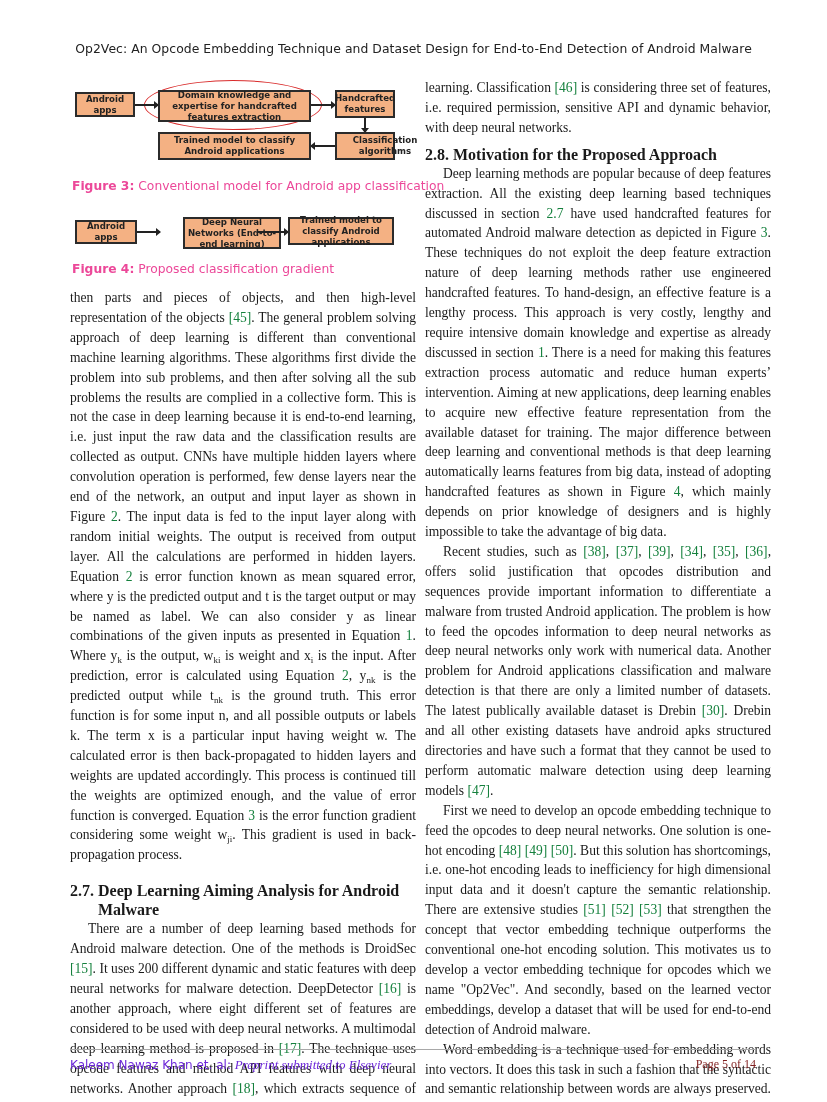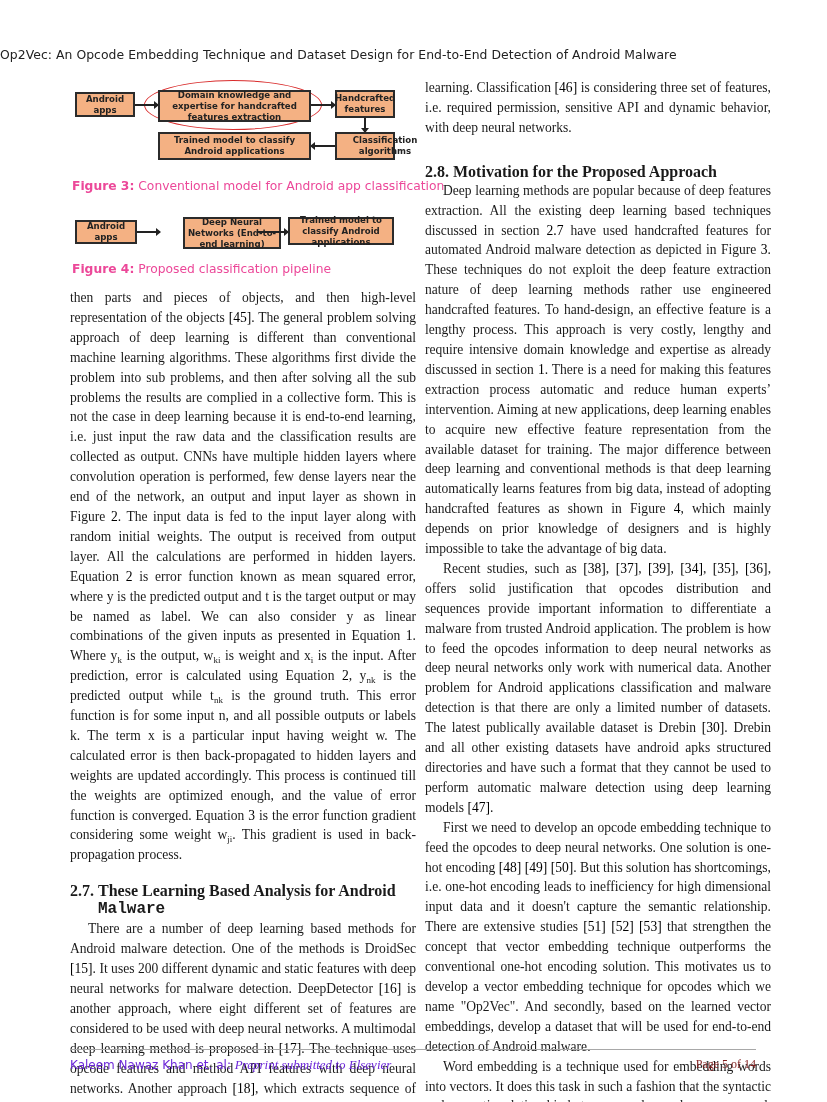--- a/index.html
+++ b/index.html
@@ -1,29 +1,29 @@
 <!DOCTYPE html>
 <html><head>
 <meta charset="utf-8">
 <style>
   html, body { margin: 0; padding: 0; background: #ffffff; }
   body { width: 827px; height: 1102px; position: relative; overflow: hidden; color: #1a1a1a; }
   .running-head {
-    position: absolute; top: 47px; left: 0; width: 827px; 
+    position: absolute; top: 41px; left: 0; width: 827px; text-align: center;
     font-family: "DejaVu Sans", sans-serif; font-size: 12.4px; color: #222; letter-spacing: 0.05px;
   }
   .col { position: absolute; top: 0; width: 346px; font-family: "Liberation Serif", serif; font-size: 13.55px; line-height: 19.9px; text-align: justify; }
   .col-left { left: 70px; }
   .col-right { left: 425px; top: 78px; }
   .para { margin: 0; text-indent: 0; hyphens: auto; }
   .para.indent { text-indent: 18px; }
   .sec-title { font-family: "Liberation Serif", serif; font-weight: bold; font-size: 16px; line-height: 19px; margin: 0; }
   .sec-title .num { display: inline-block; width: 28px; }
-  .sec-title .cont { padding-left: 28px; display: block; font-family: Liberation Mono, monospace; }
-  .ref { color: #000000; }
+  .sec-title .cont { padding-left: 28px; display: block; }
+  .ref { color: #15803d; }
   sub { font-size: 9px; line-height: 0; vertical-align: -3px; }
 
   
   .fig { position: absolute; }
   .box {
     position: absolute; background: #f4b183; border: 2px solid #2b2b2b; box-sizing: border-box;
     font-family: "DejaVu Sans", sans-serif; font-weight: bold; font-size: 8.6px; line-height: 11px;
     color: #222; display: flex; align-items: center; justify-content: center; text-align: center;
   }
   .arrow-h { position: absolute; height: 2px; background: #222; }
@@ -63,39 +63,39 @@
 </div>
 
 <div class="fig" style="left:0;top:0;width:414px;height:280px;">
   <div class="box" style="left:75px;top:220px;width:62px;height:24px;">Android apps</div>
   <div class="arrow-h" style="left:137px;top:231px;width:23px;"></div>
   <div class="box" style="left:160px;top:217px;width:98px;height:32px;margin-left:23px;">Deep Neural Networks (End-to-end learning)</div>
   <div class="arrow-h" style="left:258px;top:231px;width:30px;"></div>
   <div class="box" style="left:288px;top:217px;width:106px;height:28px;">Trained model to classify Android applications</div>
   <div class="caption" style="left:72px;top:262px;">
     <b>Figure 4:</b>
-    <span>Proposed classification pipeline</span>
+    <span>Proposed classification gradient</span>
   </div>
 </div>
 
 <div class="col col-left" style="top:288px;">
   <p class="para"><span>then parts and pieces of objects, and then high-level representation of the objects </span><a class="ref">[45]</a><span>. The general problem solving approach of deep learning is different than conventional machine learning algorithms. These algorithms first divide the problem into sub problems, and then after solving all the sub problems the results are complied in a collective form. This is not the case in deep learning because it is end-to-end learning, i.e. just input the raw data and the classification results are collected as output. CNNs have multiple hidden layers where convolution operation is performed, few dense layers near the end of the network, an output and input layer as shown in Figure </span><a class="ref">2</a><span>. The input data is fed to the input layer along with random initial weights. The output is received from output layer. All the calculations are performed in hidden layers. Equation </span><a class="ref">2</a><span> is error function known as mean squared error, where y is the predicted output and t is the target output or may be named as label. We can also consider y as linear combinations of the given inputs as presented in Equation </span><a class="ref">1</a><span>. Where y</span><sub>k</sub><span> is the output, w</span><sub>ki</sub><span> is weight and x</span><sub>i</sub><span> is the input. After prediction, error is calculated using Equation </span><a class="ref">2</a><span>, y</span><sub>nk</sub><span> is the predicted output while t</span><sub>nk</sub><span> is the ground truth. This error function is for some input n, and all possible outputs or labels k. The term x is a particular input having weight w. The calculated error is then back-propagated to hidden layers and weights are updated accordingly. This process is continued till the weights are optimized enough, and the value of error function is converged. Equation </span><a class="ref">3</a><span> is the error function gradient considering some weight w</span><sub>ji</sub><span>. This gradient is used in back-propagation process.</span></p>
 
   <h3 class="sec-title" style="margin-top:16px;">
-    <span class="num">2.7.</span><span>These Learning Based Analysis for Android</span>
+    <span class="num">2.7.</span><span>Deep Learning Aiming Analysis for Android</span>
     <span class="cont">Malware</span>
   </h3>
 
   <p class="para indent"><span>There are a number of deep learning based methods for Android malware detection. One of the methods is DroidSec </span><a class="ref">[15]</a><span>. It uses 200 different dynamic and static features with deep neural networks for malware detection. DeepDetector </span><a class="ref">[16]</a><span> is another approach, where eight different set of features are considered to be used with deep neural networks. A multimodal deep learning method is proposed in </span><a class="ref">[17]</a><span>. The technique uses opcode features and method API features with deep neural networks. Another approach </span><a class="ref">[18]</a><span>, which extracts sequence of API method calls and manually categorize the dangerous APIs. The categorized API sequences are used to train deep neural networks. In </span></p>
 </div>
 
 <div class="col col-right">
   <p class="para"><span>learning. Classification </span><a class="ref">[46]</a><span> is considering three set of features, i.e. required permission, sensitive API and dynamic behavior, with deep neural networks.</span></p>
 
-  <h3 class="sec-title" style="margin-top:24px;">
+  <h3 class="sec-title" style="margin-top:7px;">
     <span class="num">2.8.</span><span>Motivation for the Proposed Approach</span>
   </h3>
 
   <p class="para indent"><span>Deep learning methods are popular because of deep features extraction. All the existing deep learning based techniques discussed in section </span><a class="ref">2.7</a><span> have used handcrafted features for automated Android malware detection as depicted in Figure </span><a class="ref">3</a><span>. These techniques do not exploit the deep feature extraction nature of deep learning methods rather use engineered handcrafted features. To hand-design, an effective feature is a lengthy process. This approach is very costly, lengthy and require intensive domain knowledge and expertise as already discussed in section </span><a class="ref">1</a><span>. There is a need for making this features extraction process automatic and reduce human experts’ intervention. Aiming at new applications, deep learning enables to acquire new effective feature representation from the available dataset for training. The major difference between deep learning and conventional methods is that deep learning automatically learns features from big data, instead of adopting handcrafted features as shown in Figure </span><a class="ref">4</a><span>, which mainly depends on prior knowledge of designers and is highly impossible to take the advantage of big data.</span></p>
 
   <p class="para indent"><span>Recent studies, such as </span><a class="ref">[38]</a>, <a class="ref">[37]</a>, <a class="ref">[39]</a>, <a class="ref">[34]</a>, <a class="ref">[35]</a>, <a class="ref">[36]</a><span>, offers solid justification that opcodes distribution and sequences provide important information to differentiate a malware from trusted Android application. The problem is how to feed the opcodes information to deep neural networks as deep neural networks only work with numerical data. Another problem for Android applications classification and malware detection is that there are only a limited number of datasets. The latest publically available dataset is Drebin </span><a class="ref">[30]</a><span>. Drebin and all other existing datasets have android apks structured directories and have such a format that they cannot be used to perform automatic malware detection using deep learning models </span><a class="ref">[47]</a><span>.</span></p>
 
   <p class="para indent"><span>First we need to develop an opcode embedding technique to feed the opcodes to deep neural networks. One solution is one-hot encoding </span><a class="ref">[48]</a> <a class="ref">[49]</a> <a class="ref">[50]</a><span>. But this solution has shortcomings, i.e. one-hot encoding leads to inefficiency for high dimensional input data and it doesn't capture the semantic relationship. There are extensive studies </span><a class="ref">[51]</a> <a class="ref">[52]</a> <a class="ref">[53]</a><span> that strengthen the concept that vector embedding technique outperforms the conventional one-hot encoding solution. This motivates us to develop a vector embedding technique for opcodes which we name "Op2Vec". And secondly, based on the learned vector embeddings, develop a dataset that will be used for end-to-end detection of Android malware.</span></p>
 
 

